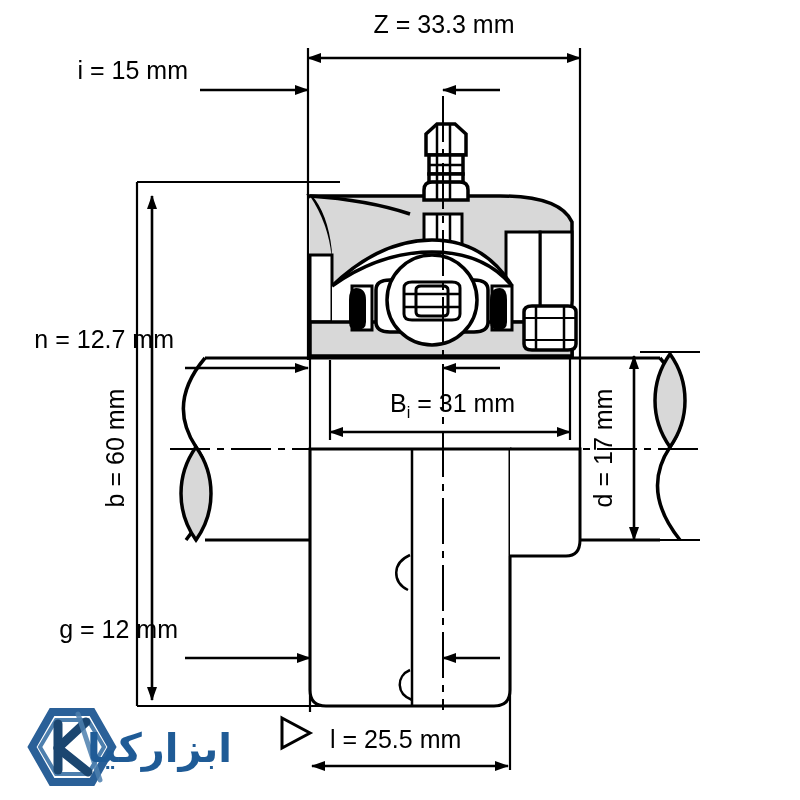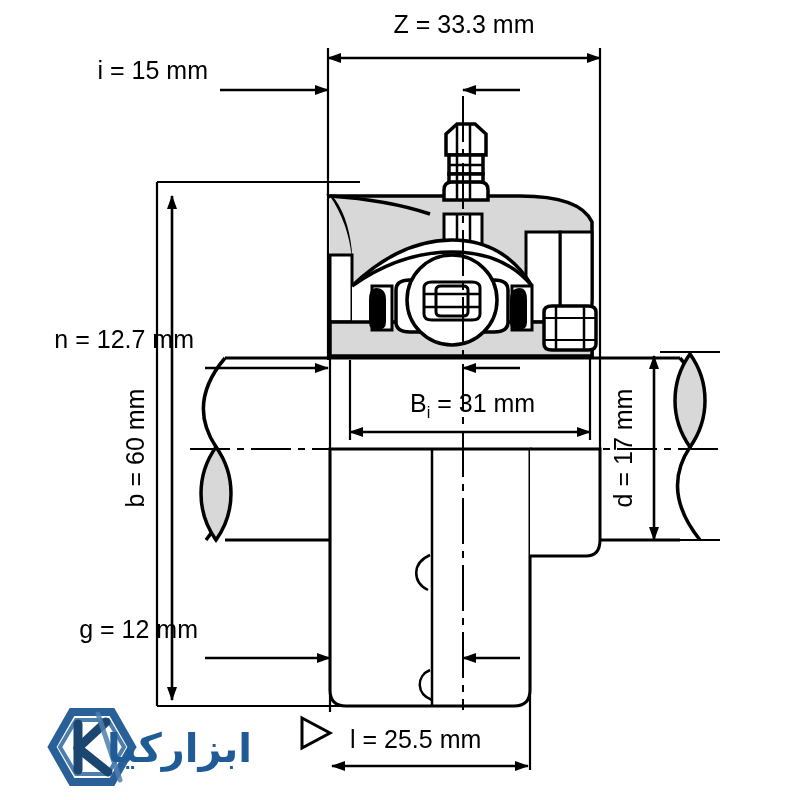--- a/index.html
+++ b/index.html
@@ -13,21 +13,20 @@
     font-family: "Liberation Sans", sans-serif;
     overflow: hidden;
     position: relative;
   }
   #drawing-root {
     position: absolute;
     left: 0;
     top: 0;
     width: 648px;
     height: 800px;
-    margin-left: 20px;
   }
   svg {
     display: block;
   }
   .dim-label {
     font-family: "Liberation Sans", sans-serif;
     font-size: 25px;
     fill: #000000;
     font-weight: 400;
   }

